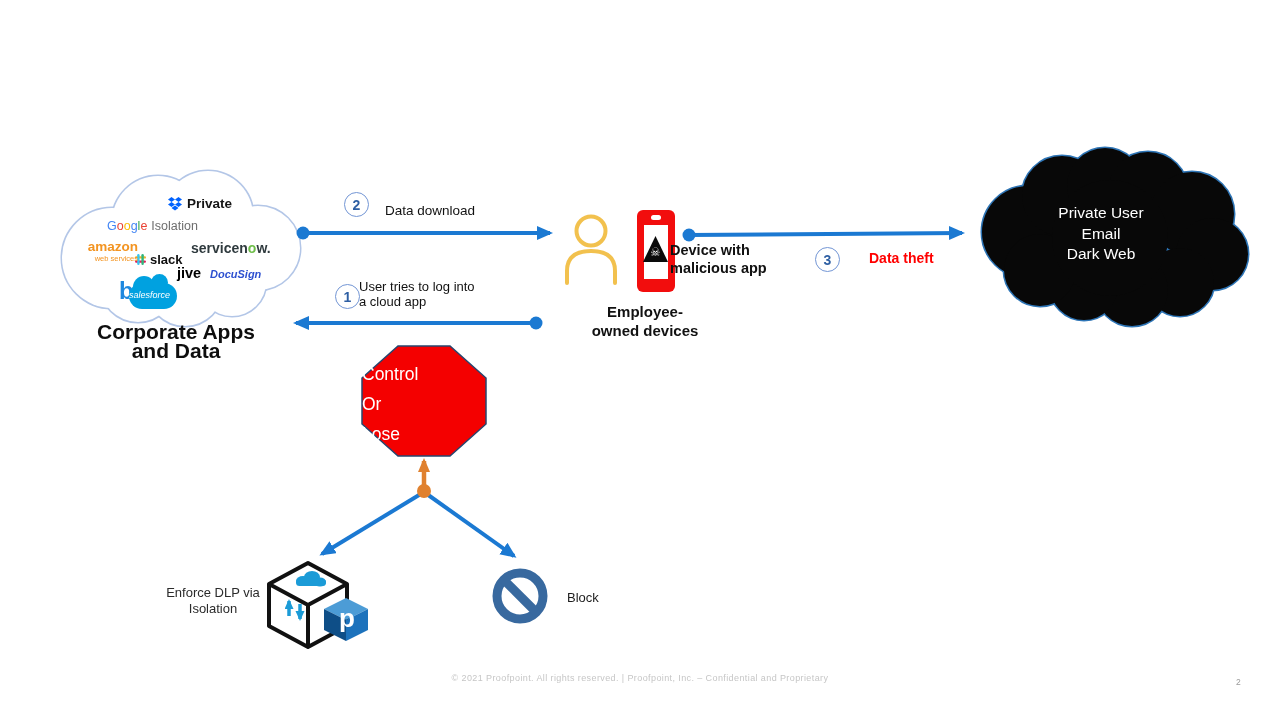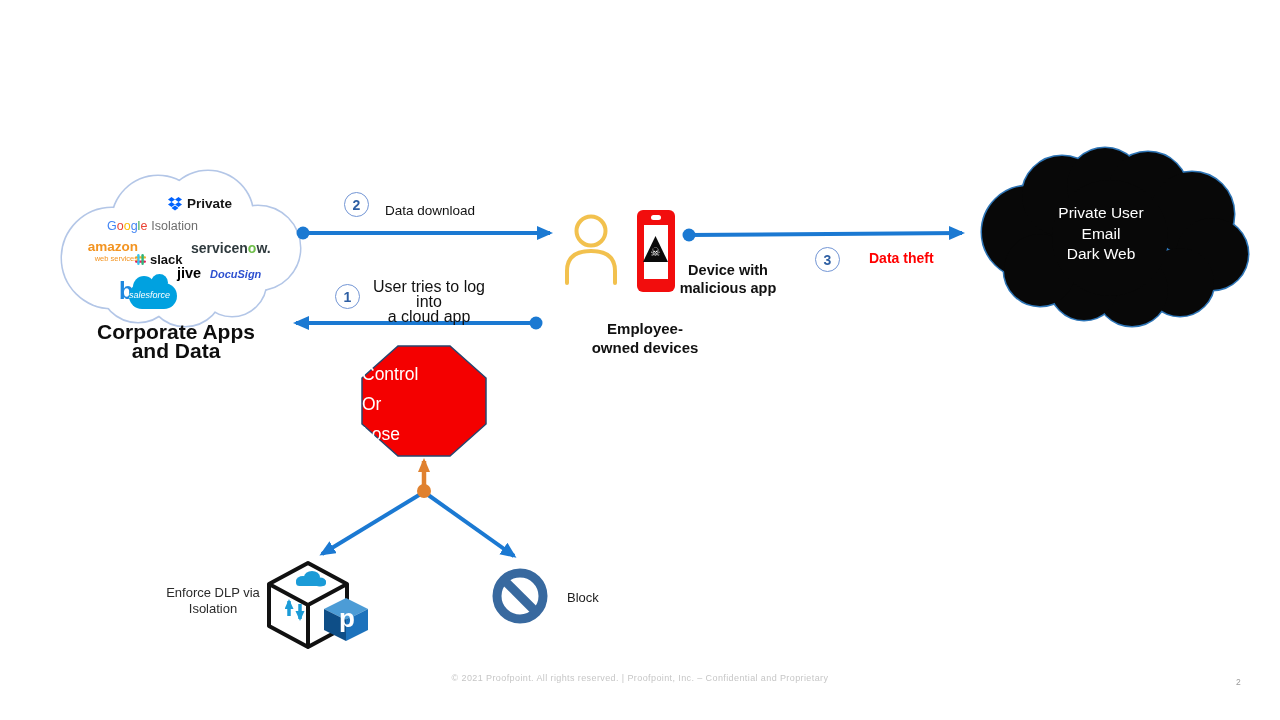--- a/index.html
+++ b/index.html
@@ -9,24 +9,24 @@
   svg.shapes{position:absolute;left:0;top:0;}
   .abs{position:absolute;}
 
   
   .n-circle{position:absolute;width:25px;height:25px;border:1.6px solid #7396D5;border-radius:50%;
             background:#fff;color:#2E5FA3;font-weight:bold;font-size:14px;
             display:flex;align-items:center;justify-content:center;}
 
   
   .t-corporate{left:96px;top:322px;width:160px;text-align:center;font-weight:bold;font-size:21px;line-height:19px;color:#0e0e0e;}
-  .t-employee{left:565px;top:319px;width:160px;text-align:center;font-weight:bold;font-size:15px;line-height:19px;}
-  .t-device{left:670px;top:241px;width:116px;text-align:center;font-weight:bold;font-size:14.5px;line-height:18px;margin-top:20px;}
+  .t-employee{left:565px;top:302px;width:160px;text-align:center;font-weight:bold;font-size:15px;line-height:19px;}
+  .t-device{left:670px;top:241px;width:116px;text-align:left;font-weight:bold;font-size:14.5px;line-height:18px;}
   .t-datadownload{left:385px;top:203px;font-size:13.5px;}
-  .t-step1{left:359px;top:279px;width:140px;text-align:center;font-size:16px;line-height:15px;}
+  .t-step1{left:359px;top:279px;width:140px;font-size:13px;line-height:15px;}
   .t-datatheft{left:851px;top:250px;font-size:14px;font-weight:bold;color:#FF0000;padding-left:18px;}
   .t-darkcloud{left:1021px;top:203px;width:160px;text-align:center;font-size:15.5px;line-height:20.5px;color:#ffffff;}
   .t-octagon{left:362px;top:359px;width:124px;text-align:left;font-size:17.5px;line-height:30px;color:#ffffff;}
   .t-isolation{left:148px;top:585px;width:130px;text-align:center;font-size:13px;line-height:16px;color:#2b2b2b;}
   .t-block{left:567px;top:590px;font-size:13px;color:#1d1d1d;}
   .t-footer{left:0;top:673px;width:1280px;text-align:center;font-size:9px;color:#C6C6C6;letter-spacing:.4px;}
   .t-page{left:1236px;top:677px;width:18px;font-size:8.5px;color:#9a9a9a;}
   .skull{left:646px;top:245px;width:19px;text-align:center;font-size:11.5px;color:#fff;}
   .p-letter{left:334px;top:602px;width:26px;height:34px;text-align:center;font-size:26px;line-height:33px;font-weight:bold;color:#fff;}
 

